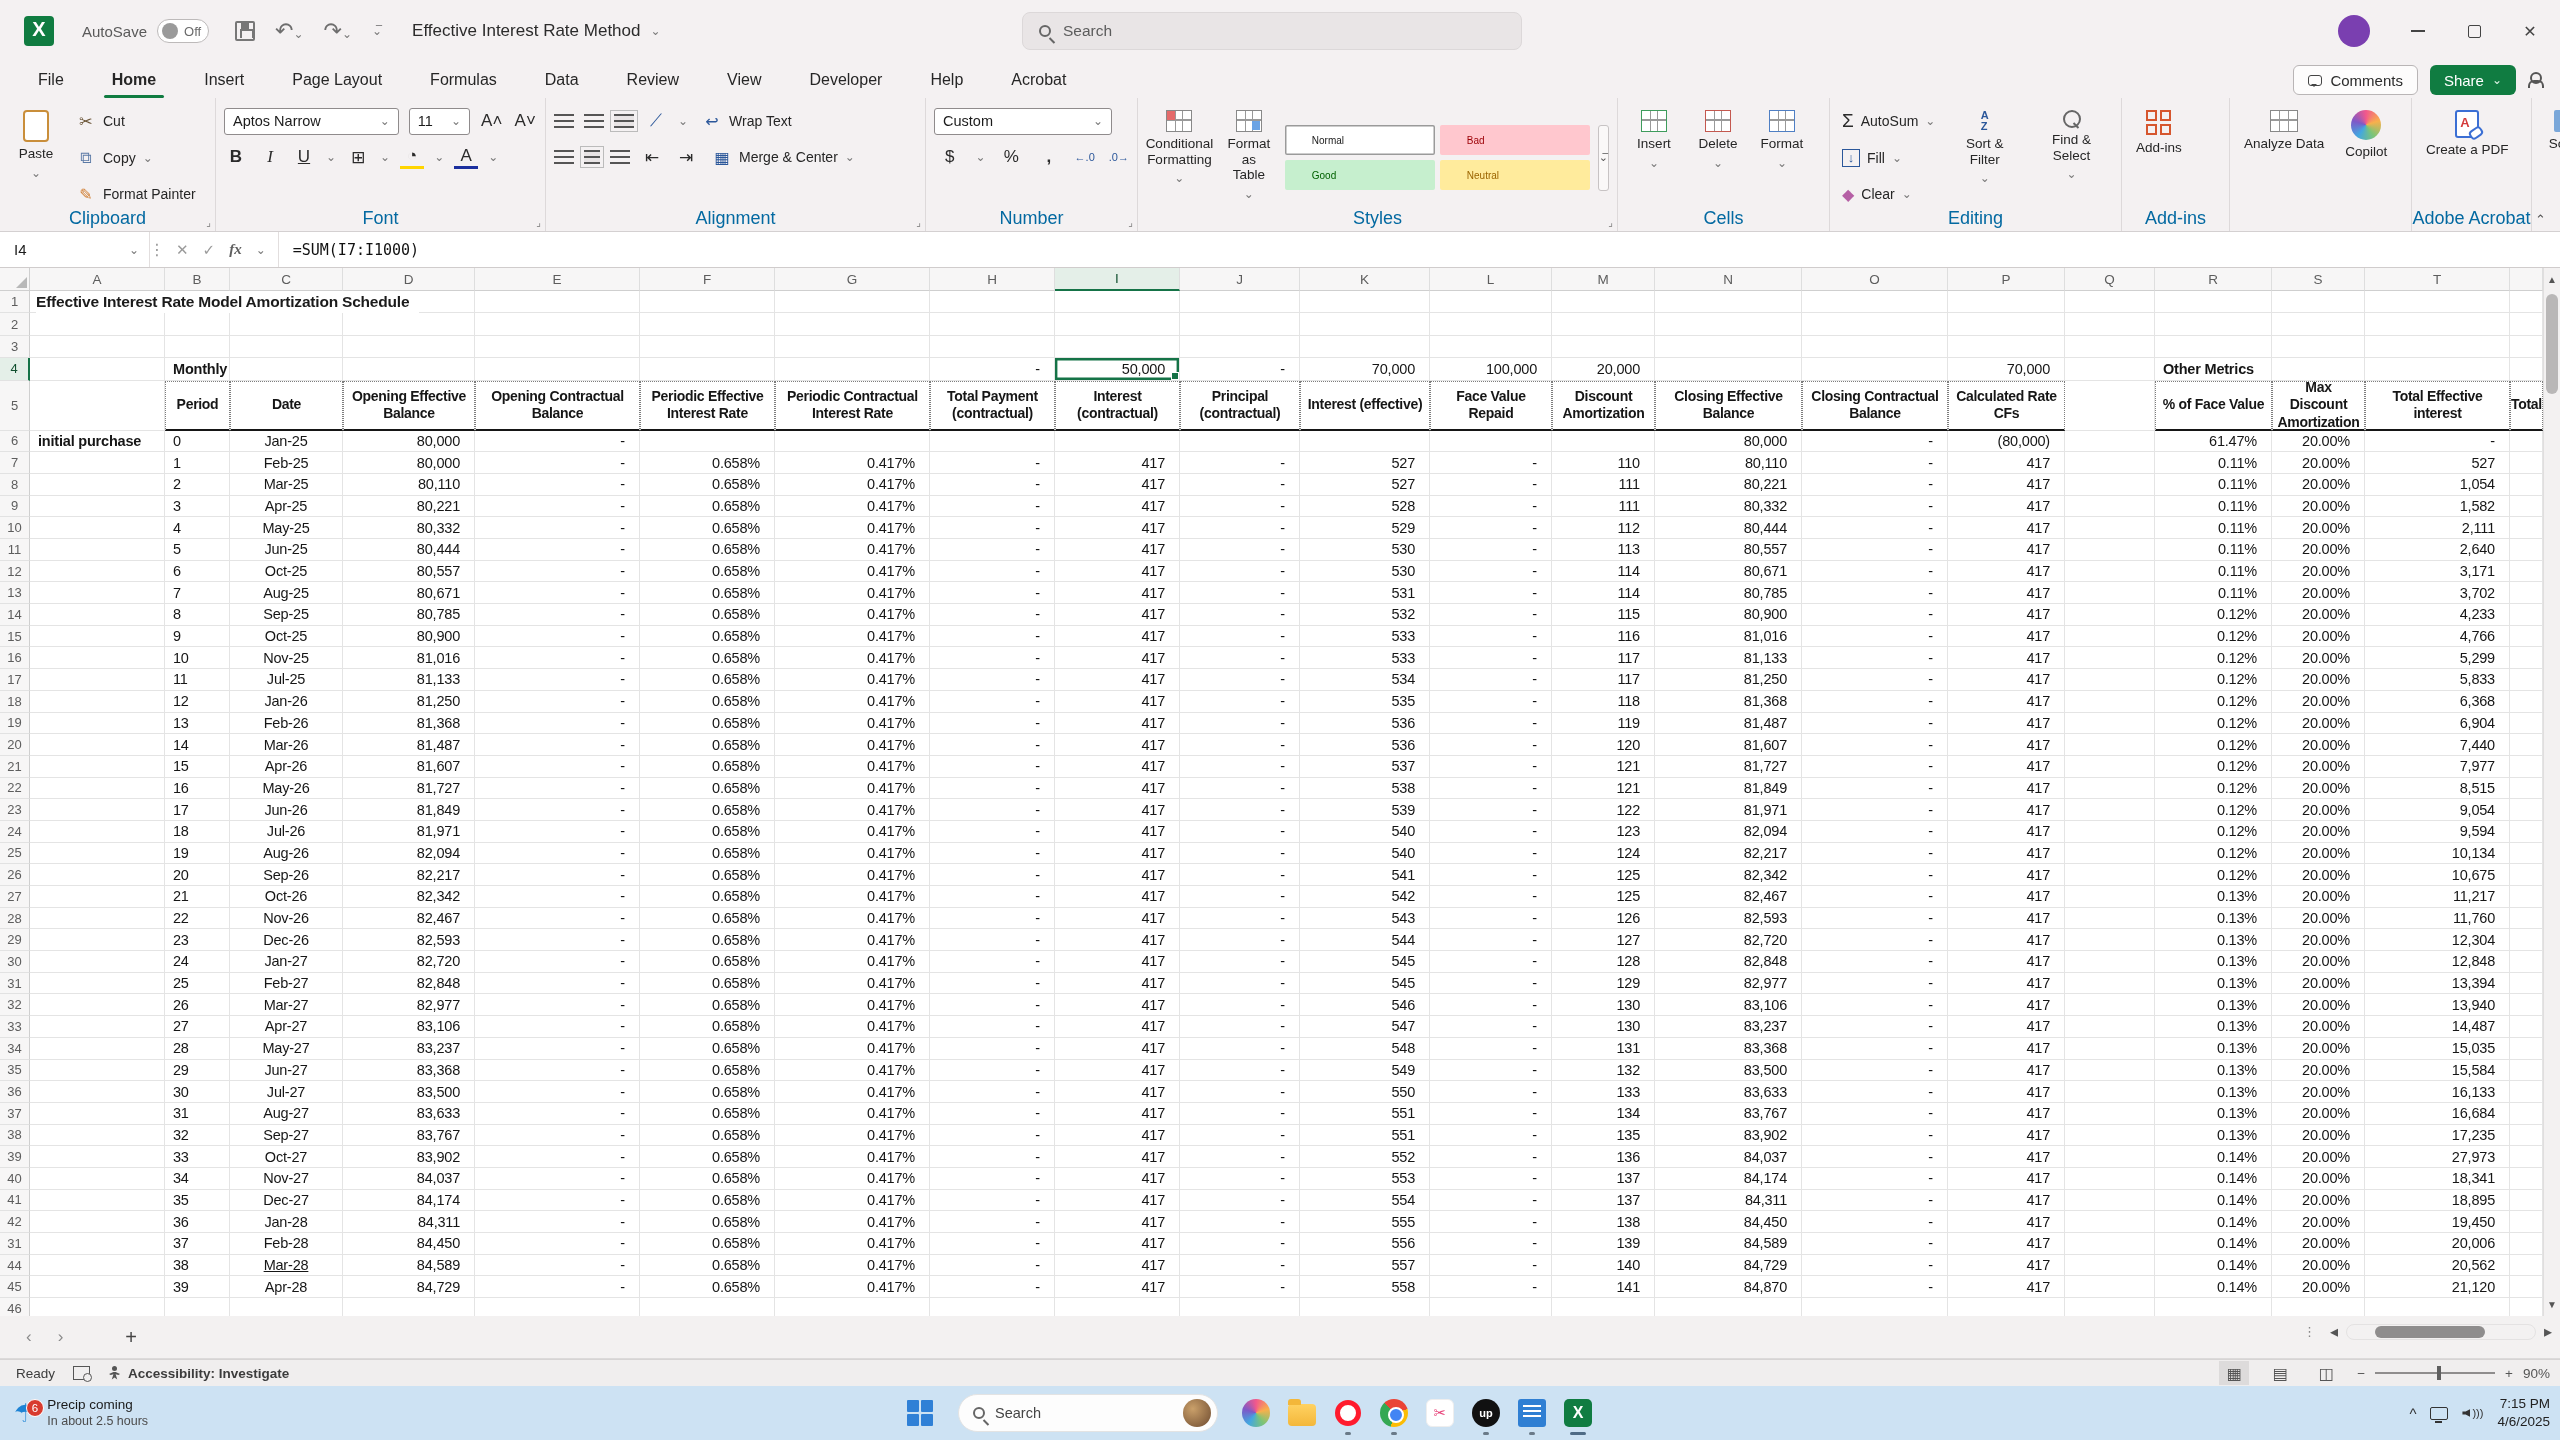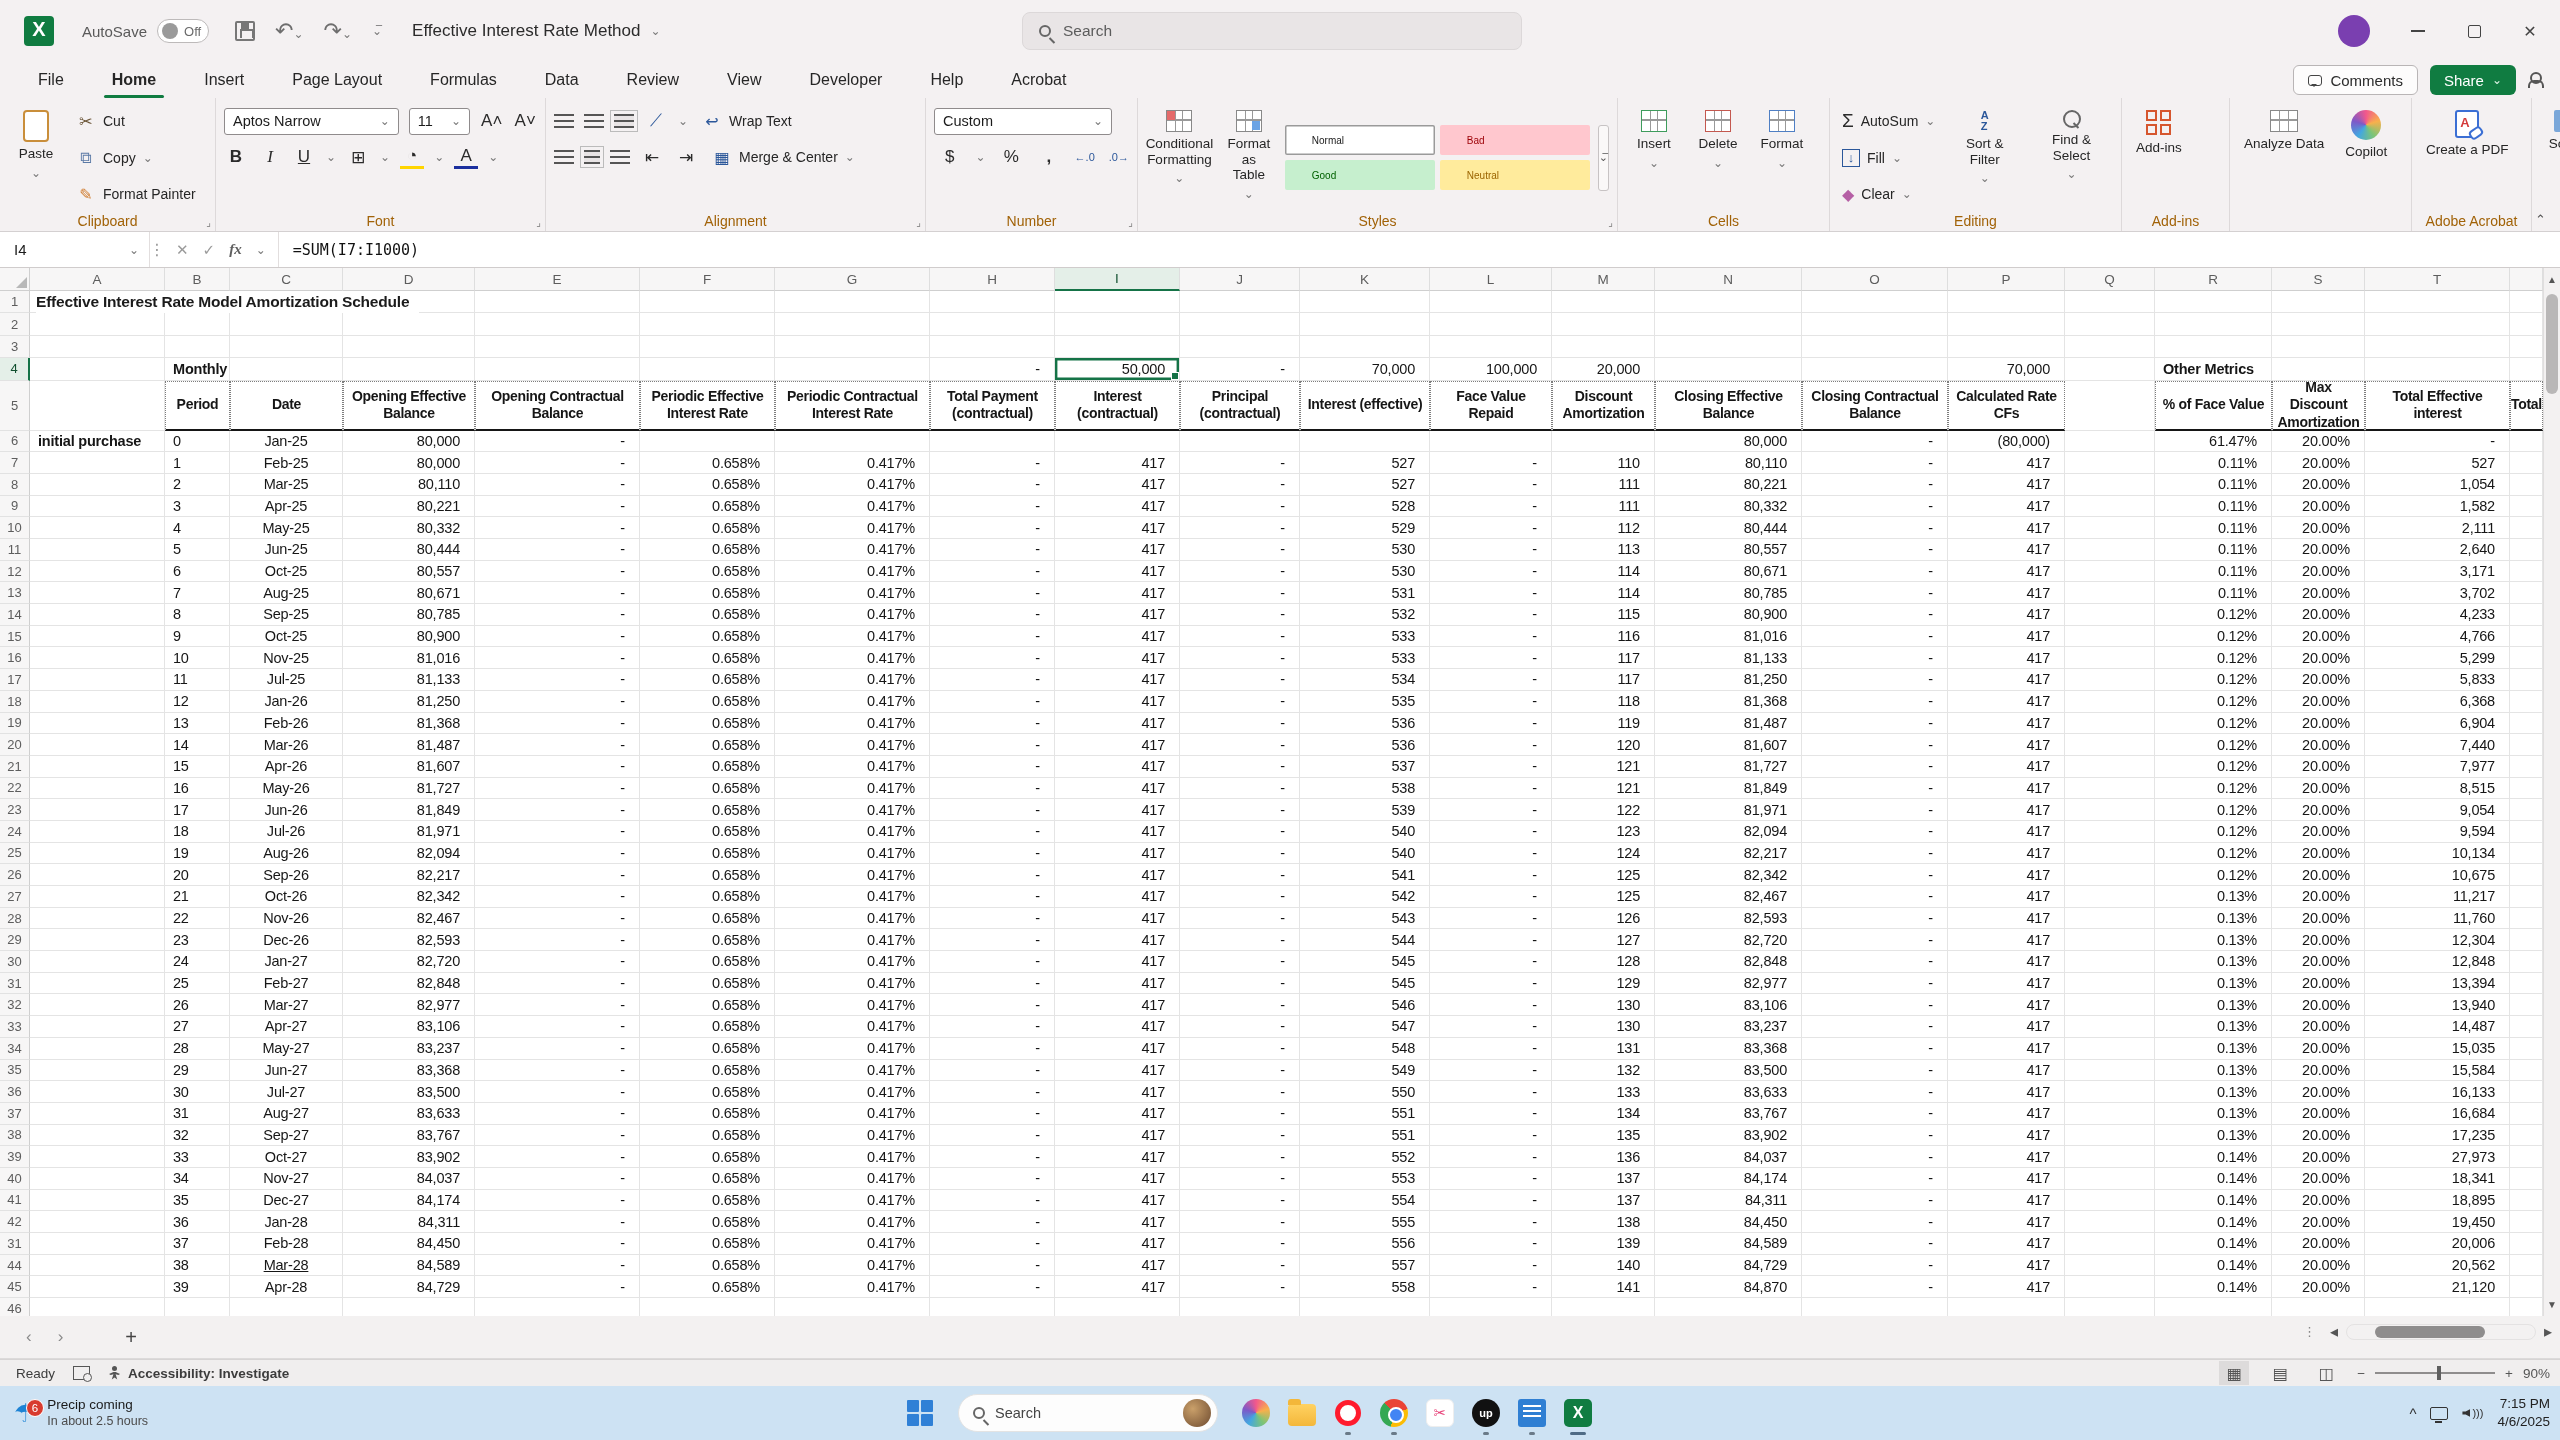--- a/index.html
+++ b/index.html
@@ -42,21 +42,21 @@
   .bubble{width:14px;height:11px;border:1.7px solid #444;border-radius:3px;position:relative;}
   .bubble::after{content:"";position:absolute;left:2px;bottom:-5px;border:3px solid transparent;border-top-color:#444;}
   .share-btn{height:30px;border-radius:6px;background:#107c41;color:#fff;display:flex;align-items:center;gap:8px;padding:0 14px;font-size:15px;}
   .people-ic{width:18px;height:16px;position:relative;}
   .people-ic::before{content:"";position:absolute;width:8px;height:8px;border:2px solid #555;border-radius:50%;left:2px;top:0;}
   .people-ic::after{content:"";position:absolute;width:12px;height:6px;border:2px solid #555;border-bottom:none;border-radius:6px 6px 0 0;left:0;bottom:0;}
 
   
   #ribbon{top:98px;height:134px;background:#f4f1f2;border-bottom:1px solid #d4d0d1;display:flex;}
   .rgroup{position:relative;border-right:1px solid #ddd9da;flex:none;padding:8px 8px 22px 8px;display:flex;gap:8px;}
-  .glabel{position:absolute;bottom:2px;left:0;right:0;text-align:center;font-size:14px;color:#a16207;}
+  .glabel{position:absolute;bottom:2px;left:0;right:0;text-align:center;font-size:18px;color:#0369a1;}
   .launcher{position:absolute;right:4px;bottom:3px;font-size:10px;color:#777;}
   .bigbtn{display:flex;flex-direction:column;align-items:center;justify-content:flex-start;gap:4px;padding:4px 6px;border-radius:4px;min-width:56px;}
   .blbl{font-size:13.5px;color:#262626;text-align:center;line-height:1.15;}
   .vstack{display:flex;flex-direction:column;justify-content:space-between;padding:2px 0;}
   .smbtn{display:flex;align-items:center;gap:7px;font-size:14px;color:#262626;height:26px;padding:0 4px;border-radius:3px;white-space:nowrap;}
   .ric{font-size:16px;color:#6b5537;width:20px;text-align:center;flex:none;}
   .rrow{display:flex;align-items:center;gap:10px;height:30px;}
   .fontbox{width:178px;height:27px;border:1px solid #8f8b8c;border-radius:3px;background:#fff;display:flex;align-items:center;justify-content:space-between;padding:0 8px;font-size:14.5px;}
   .sizebox{width:62px;height:27px;border:1px solid #8f8b8c;border-radius:3px;background:#fff;display:flex;align-items:center;justify-content:space-between;padding:0 8px;font-size:14.5px;}
   .fmt{font-size:17px;color:#2b2b2b;width:24px;text-align:center;}

